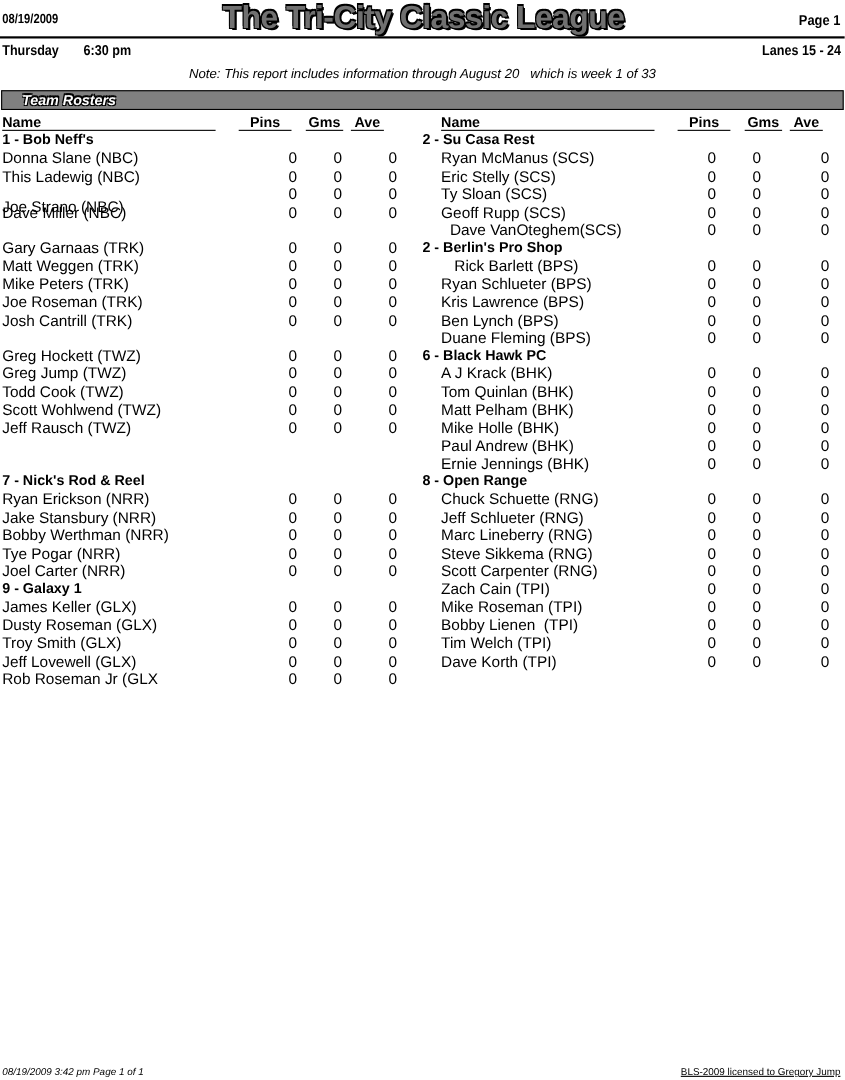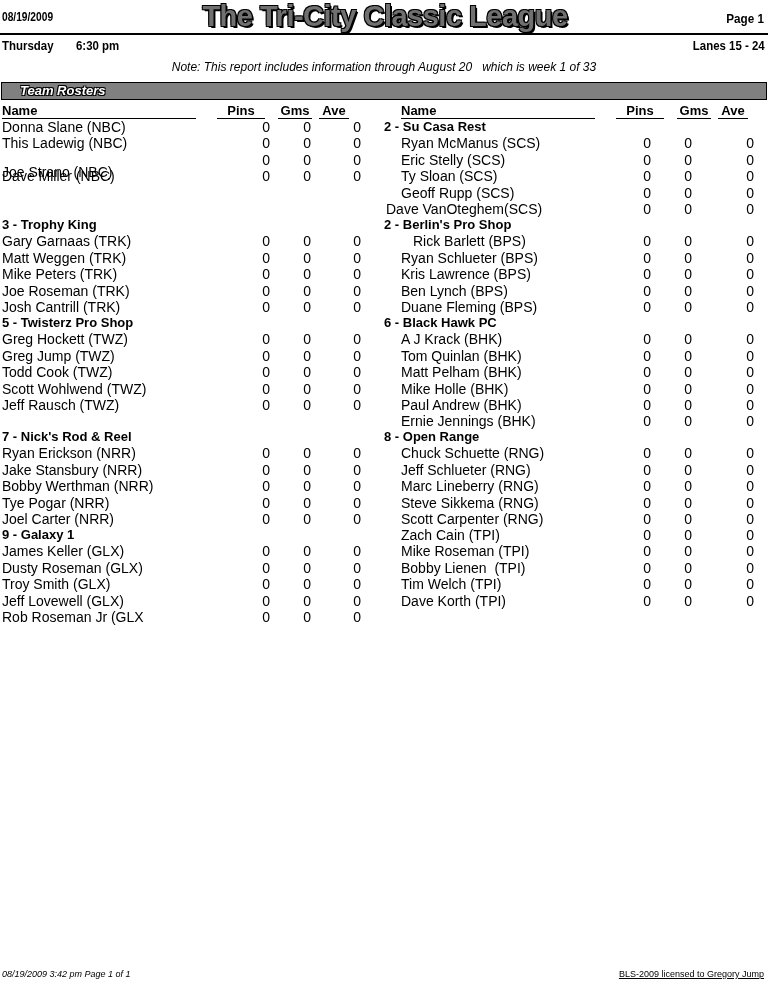--- a/index.html
+++ b/index.html
@@ -49,51 +49,50 @@
 <div class="abs colhdr" style="left:278px;width:34px;text-align:center;">Gms</div>
 <div class="abs colhdr" style="left:319px;width:30px;text-align:center;">Ave</div>
 
 <div class="abs colhdr" style="left:401px;width:194px;">Name</div>
 <div class="abs colhdr" style="left:616px;width:48px;text-align:center;">Pins</div>
 <div class="abs colhdr" style="left:677px;width:34px;text-align:center;">Gms</div>
 <div class="abs colhdr" style="left:718px;width:30px;text-align:center;">Ave</div>
 
 <div id="teams">
     <div class="team-block" style="top: 119px; left: 2px; width: 370px;">
+      <div class="row team-name">1 - Bob Neff's</div>
       <div class="row"><span class="pname" style="left: 0px;">Donna Slane (NBC)</span><span class="num" style="left: 248px;">0</span><span class="num" style="left: 289px;">0</span><span class="num" style="left: 339px;">0</span></div>
       <div class="row"><span class="pname" style="left: 0px;">This Ladewig (NBC)</span><span class="num" style="left: 248px;">0</span><span class="num" style="left: 289px;">0</span><span class="num" style="left: 339px;">0</span></div>
       <div class="row"><span class="pname" style="left: 0px; margin-top: 12px;">Joe Strano (NBC)</span><span class="num" style="left: 248px;">0</span><span class="num" style="left: 289px;">0</span><span class="num" style="left: 339px;">0</span></div>
       <div class="row"><span class="pname" style="left: 0px;">Dave Miller (NBC)</span><span class="num" style="left: 248px;">0</span><span class="num" style="left: 289px;">0</span><span class="num" style="left: 339px;">0</span></div>
     </div>
     <div class="team-block" style="top: 119px; left: 384px; width: 380px;">
       <div class="row team-name">2 - Su Casa Rest</div>
       <div class="row"><span class="pname" style="left: 17px;">Ryan McManus (SCS)</span><span class="num" style="left: 247px;">0</span><span class="num" style="left: 288px;">0</span><span class="num" style="left: 350px;">0</span></div>
       <div class="row"><span class="pname" style="left: 17px;">Eric Stelly (SCS)</span><span class="num" style="left: 247px;">0</span><span class="num" style="left: 288px;">0</span><span class="num" style="left: 350px;">0</span></div>
       <div class="row"><span class="pname" style="left: 17px;">Ty Sloan (SCS)</span><span class="num" style="left: 247px;">0</span><span class="num" style="left: 288px;">0</span><span class="num" style="left: 350px;">0</span></div>
       <div class="row"><span class="pname" style="left: 17px;">Geoff Rupp (SCS)</span><span class="num" style="left: 247px;">0</span><span class="num" style="left: 288px;">0</span><span class="num" style="left: 350px;">0</span></div>
-      <div class="row"><span class="pname" style="left: 2px; text-align: right;">Dave VanOteghem(SCS)</span><span class="num" style="left: 247px;">0</span><span class="num" style="left: 288px;">0</span><span class="num" style="left: 350px;">0</span></div>
+      <div class="row"><span class="pname" style="left: 25px; text-align: right;">Dave VanOteghem(SCS)</span><span class="num" style="left: 247px;">0</span><span class="num" style="left: 288px;">0</span><span class="num" style="left: 350px;">0</span></div>
     </div>
     <div class="team-block" style="top: 217px; left: 2px; width: 370px;">
-      <div class="row team-name">3 - Trophy King</div>
       <div class="row"><span class="pname" style="left: 0px;">Gary Garnaas (TRK)</span><span class="num" style="left: 248px;">0</span><span class="num" style="left: 289px;">0</span><span class="num" style="left: 339px;">0</span></div>
       <div class="row"><span class="pname" style="left: 0px;">Matt Weggen (TRK)</span><span class="num" style="left: 248px;">0</span><span class="num" style="left: 289px;">0</span><span class="num" style="left: 339px;">0</span></div>
       <div class="row"><span class="pname" style="left: 0px;">Mike Peters (TRK)</span><span class="num" style="left: 248px;">0</span><span class="num" style="left: 289px;">0</span><span class="num" style="left: 339px;">0</span></div>
       <div class="row"><span class="pname" style="left: 0px;">Joe Roseman (TRK)</span><span class="num" style="left: 248px;">0</span><span class="num" style="left: 289px;">0</span><span class="num" style="left: 339px;">0</span></div>
       <div class="row"><span class="pname" style="left: 0px;">Josh Cantrill (TRK)</span><span class="num" style="left: 248px;">0</span><span class="num" style="left: 289px;">0</span><span class="num" style="left: 339px;">0</span></div>
     </div>
     <div class="team-block" style="top: 217px; left: 384px; width: 380px;">
       <div class="row team-name">2 - Berlin's Pro Shop</div>
       <div class="row"><span class="pname" style="left: 17px; margin-left: 12px;">Rick Barlett (BPS)</span><span class="num" style="left: 247px;">0</span><span class="num" style="left: 288px;">0</span><span class="num" style="left: 350px;">0</span></div>
       <div class="row"><span class="pname" style="left: 17px;">Ryan Schlueter (BPS)</span><span class="num" style="left: 247px;">0</span><span class="num" style="left: 288px;">0</span><span class="num" style="left: 350px;">0</span></div>
       <div class="row"><span class="pname" style="left: 17px;">Kris Lawrence (BPS)</span><span class="num" style="left: 247px;">0</span><span class="num" style="left: 288px;">0</span><span class="num" style="left: 350px;">0</span></div>
       <div class="row"><span class="pname" style="left: 17px;">Ben Lynch (BPS)</span><span class="num" style="left: 247px;">0</span><span class="num" style="left: 288px;">0</span><span class="num" style="left: 350px;">0</span></div>
       <div class="row"><span class="pname" style="left: 17px;">Duane Fleming (BPS)</span><span class="num" style="left: 247px;">0</span><span class="num" style="left: 288px;">0</span><span class="num" style="left: 350px;">0</span></div>
     </div>
     <div class="team-block" style="top: 315px; left: 2px; width: 370px;">
-      <div class="row team-name">5 - Twisterz Pro Shop</div>
       <div class="row"><span class="pname" style="left: 0px;">Greg Hockett (TWZ)</span><span class="num" style="left: 248px;">0</span><span class="num" style="left: 289px;">0</span><span class="num" style="left: 339px;">0</span></div>
       <div class="row"><span class="pname" style="left: 0px;">Greg Jump (TWZ)</span><span class="num" style="left: 248px;">0</span><span class="num" style="left: 289px;">0</span><span class="num" style="left: 339px;">0</span></div>
       <div class="row"><span class="pname" style="left: 0px;">Todd Cook (TWZ)</span><span class="num" style="left: 248px;">0</span><span class="num" style="left: 289px;">0</span><span class="num" style="left: 339px;">0</span></div>
       <div class="row"><span class="pname" style="left: 0px;">Scott Wohlwend (TWZ)</span><span class="num" style="left: 248px;">0</span><span class="num" style="left: 289px;">0</span><span class="num" style="left: 339px;">0</span></div>
       <div class="row"><span class="pname" style="left: 0px;">Jeff Rausch (TWZ)</span><span class="num" style="left: 248px;">0</span><span class="num" style="left: 289px;">0</span><span class="num" style="left: 339px;">0</span></div>
     </div>
     <div class="team-block" style="top: 315px; left: 384px; width: 380px;">
       <div class="row team-name">6 - Black Hawk PC</div>
       <div class="row"><span class="pname" style="left: 17px;">A J Krack (BHK)</span><span class="num" style="left: 247px;">0</span><span class="num" style="left: 288px;">0</span><span class="num" style="left: 350px;">0</span></div>
       <div class="row"><span class="pname" style="left: 17px;">Tom Quinlan (BHK)</span><span class="num" style="left: 247px;">0</span><span class="num" style="left: 288px;">0</span><span class="num" style="left: 350px;">0</span></div>

